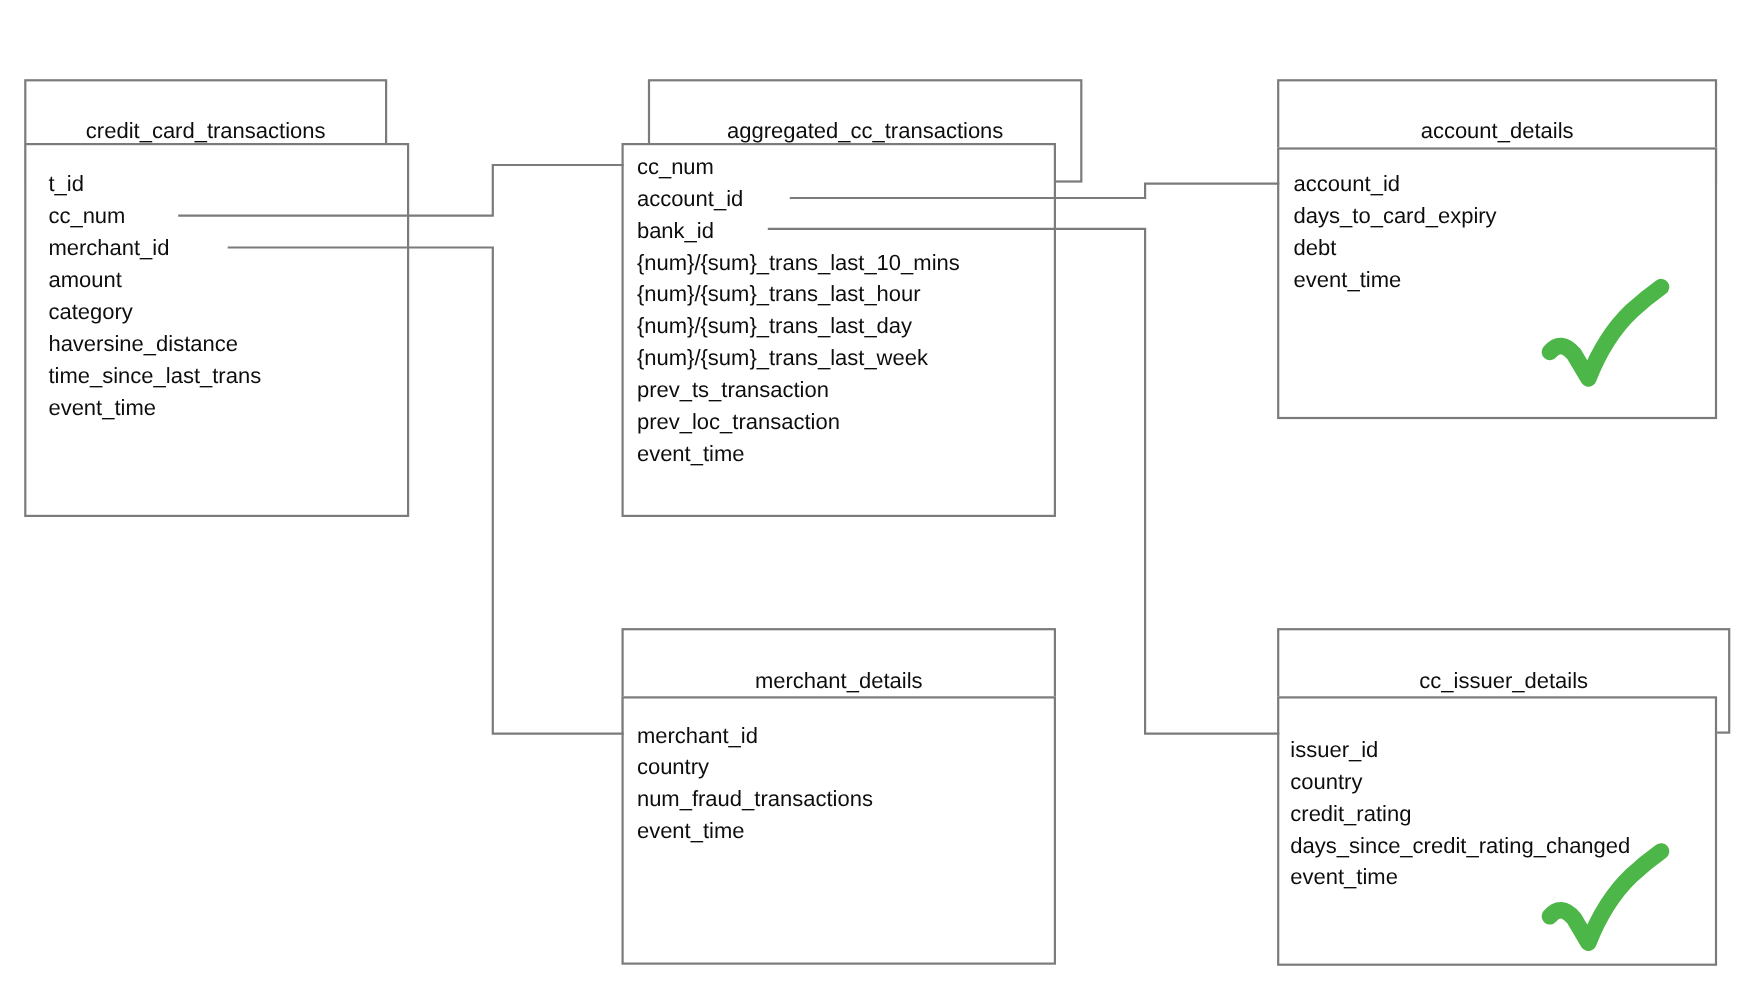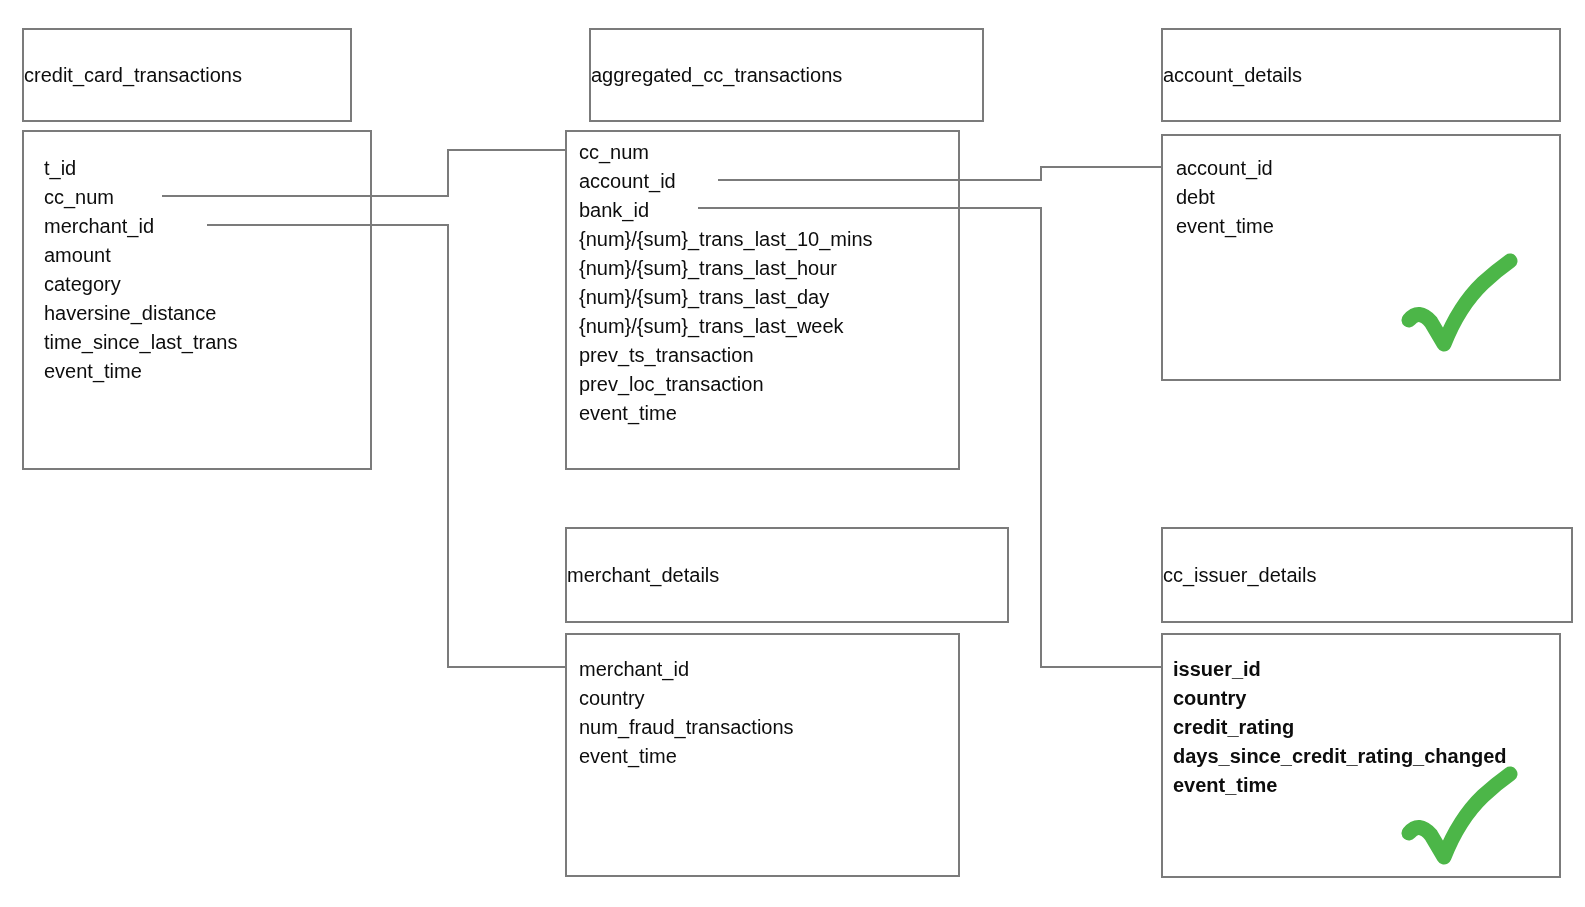--- a/index.html
+++ b/index.html
@@ -20,41 +20,43 @@
   }
   .box {
     position: absolute;
     box-sizing: border-box;
     border: 2px solid var(--line-color);
     background: #ffffff;
   }
   .title-box {
     display: flex;
     align-items: center;
+    justify-content: center;
     font-size: 20px;
     letter-spacing: 0px;
+    margin-top: 44px;
   }
   .fields-box { font-size: 20px; }
   .field-row { line-height: 29px; white-space: nowrap; }
 
   
   .credit-title  { left: 22px;   top: 28px;  width: 330px; height: 94px; }
   .credit-fields { left: 22px;   top: 130px; width: 350px; height: 340px; padding: 22px 0 0 20px; }
   
   .agg-title     { left: 589px;  top: 28px;  width: 395px; height: 94px; }
   .agg-fields    { left: 565px;  top: 130px; width: 395px; height: 340px; padding: 6px 0 0 12px; }
   
   .account-title  { left: 1161px; top: 28px;  width: 400px; height: 94px; }
   .account-fields { left: 1161px; top: 134px; width: 400px; height: 247px; padding: 18px 0 0 13px; }
   
-  .merchant-title  { left: 565px; top: 527px; width: 444px; height: 96px; }
+  .merchant-title  { left: 565px; top: 527px; width: 395px; height: 96px; }
   .merchant-fields { left: 565px; top: 633px; width: 395px; height: 244px; padding: 20px 0 0 12px; }
   
   .issuer-title  { left: 1161px; top: 527px; width: 412px; height: 96px; }
-  .issuer-fields { left: 1161px; top: 633px; width: 400px; height: 245px; padding: 20px 0 0 10px; font-weight: bold; }
+  .issuer-fields { left: 1161px; top: 633px; width: 400px; height: 245px; padding: 33px 0 0 10px; }
 
   #rel-svg {
     position: absolute;
     left: 0; top: 0;
     width: 1585px; height: 907px;
     z-index: 5;
     pointer-events: none;
   }
   #rel-svg polyline {
     fill: none;
@@ -116,20 +118,21 @@
       <div class="field-row">prev_ts_transaction</div>
       <div class="field-row">prev_loc_transaction</div>
       <div class="field-row">event_time</div>
     </div>
 
   <div class="box title-box account-title">
     <span>account_details</span>
   </div>
   <div class="box fields-box account-fields">
       <div class="field-row">account_id</div>
+      <div class="field-row">days_to_card_expiry</div>
       <div class="field-row">debt</div>
       <div class="field-row">event_time</div>
     </div>
 
   <div class="box title-box merchant-title">
     <span>merchant_details</span>
   </div>
   <div class="box fields-box merchant-fields">
       <div class="field-row">merchant_id</div>
       <div class="field-row">country</div>

